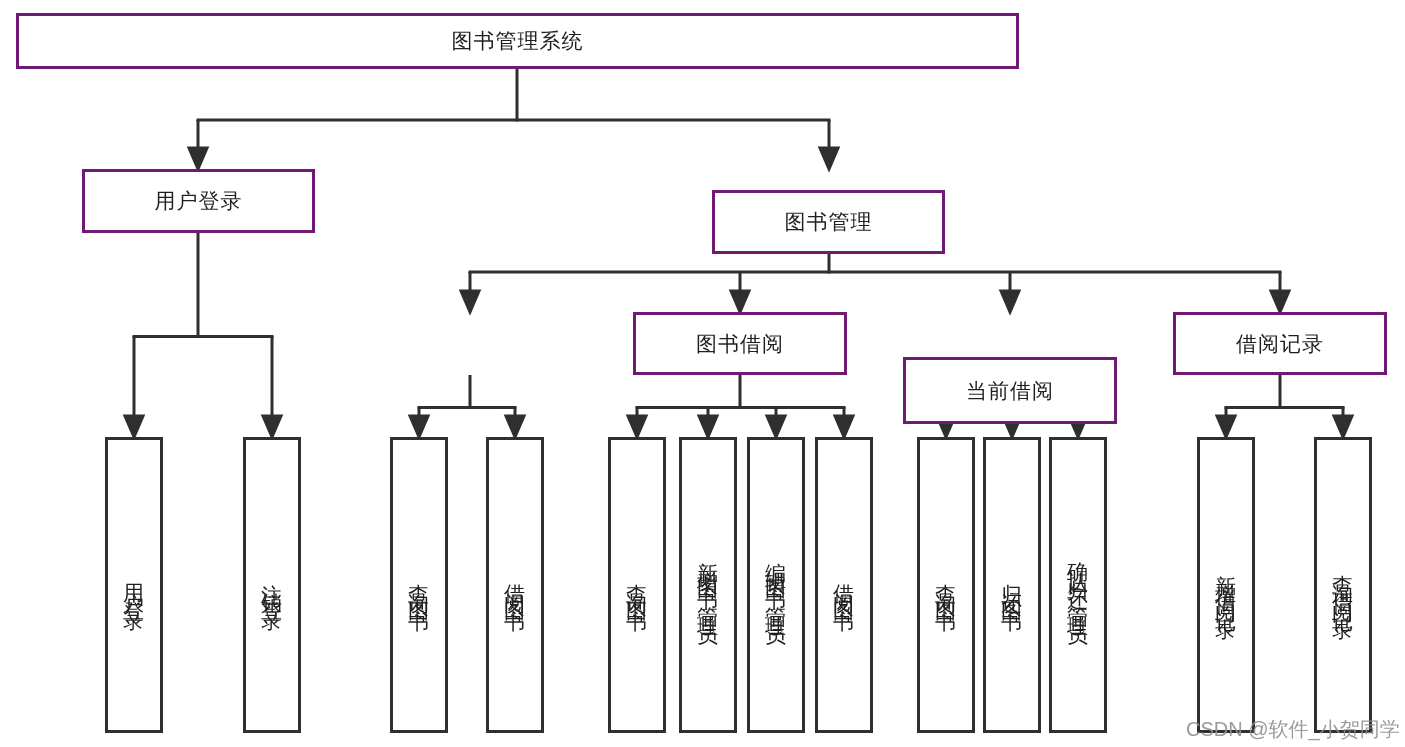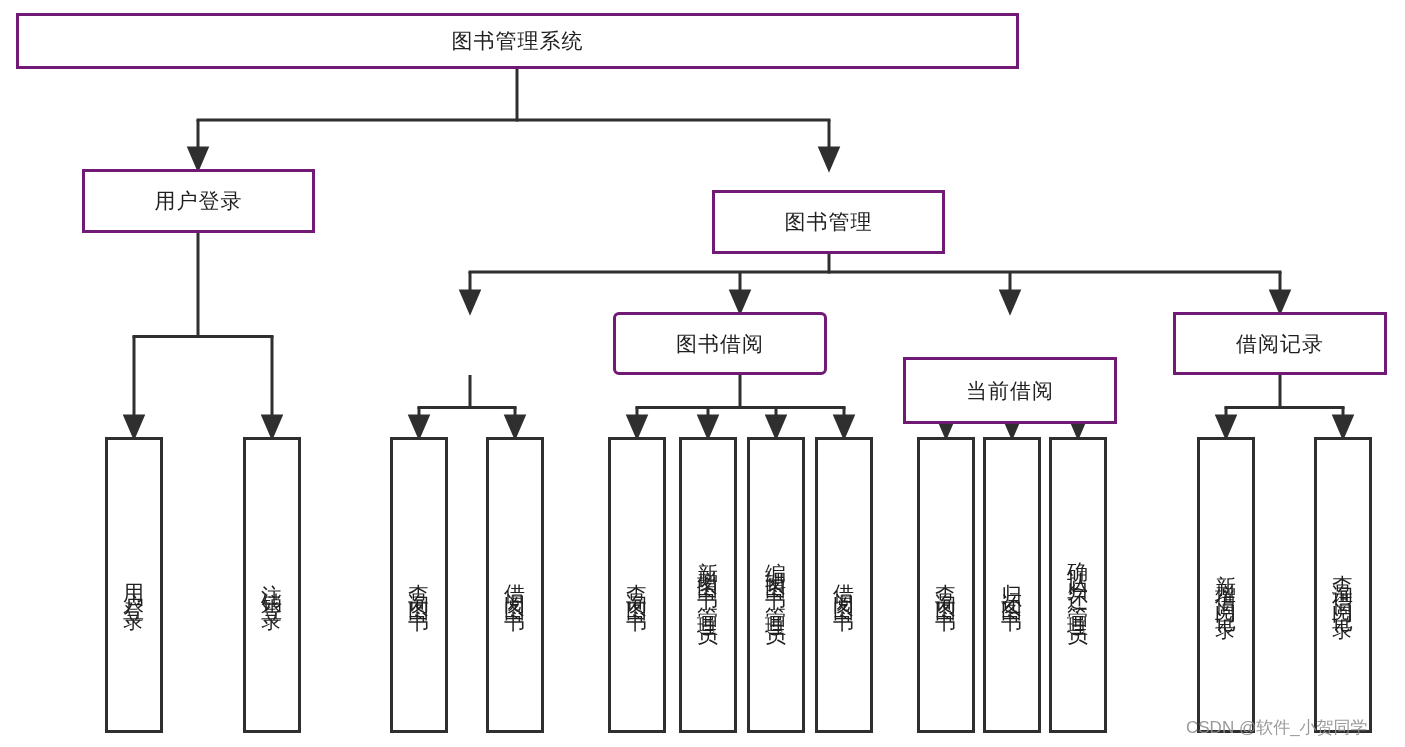--- a/index.html
+++ b/index.html
@@ -52,21 +52,21 @@
     line-height: 1;
     letter-spacing: 9px;
     color: #1f1f1f;
     white-space: nowrap;
   }
   #watermark {
     position: absolute;
     left: 1186px;
     top: 716px;
     z-index: 5;
-    font-size: 17px;
+    font-size: 20px;
     color: rgba(145, 145, 145, 0.92);
     white-space: nowrap;
   }
 </style>
 </head>
 <body>
 
 <div id="stage">
 
   <svg id="connectors" viewBox="0 0 1405 747" xmlns="http://www.w3.org/2000/svg">
@@ -137,21 +137,21 @@
     <span class="label">图书管理系统</span>
   </div>
 
   <div class="hbox" style="left:82px; top:169px; width:233px; height:64px;">
     <span class="label">用户登录</span>
   </div>
   <div class="hbox" style="left:712px; top:169px; width:233px; height:64px;margin-top:21px;">
     <span class="label">图书管理</span>
   </div>
 
-  <div class="hbox" style="left:613px; top:312px; width:214px; height:63px;border-radius:6px;">
+  <div class="hbox" style="left:633px; top:312px; width:214px; height:63px;">
     <span class="label">图书借阅</span>
   </div>
   <div class="hbox" style="left:903px; top:312px; width:214px; height:67px;margin-top:45px;">
     <span class="label">当前借阅</span>
   </div>
   <div class="hbox" style="left:1173px; top:312px; width:214px; height:63px;">
     <span class="label">借阅记录</span>
   </div>
 
   <div class="vbox" style="left:105px;">

